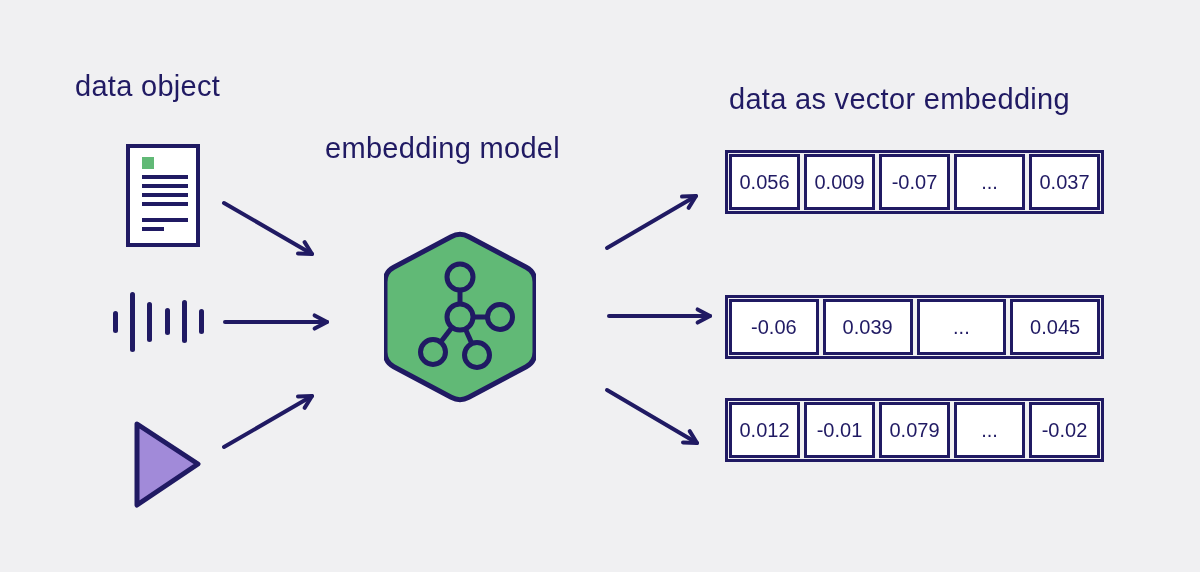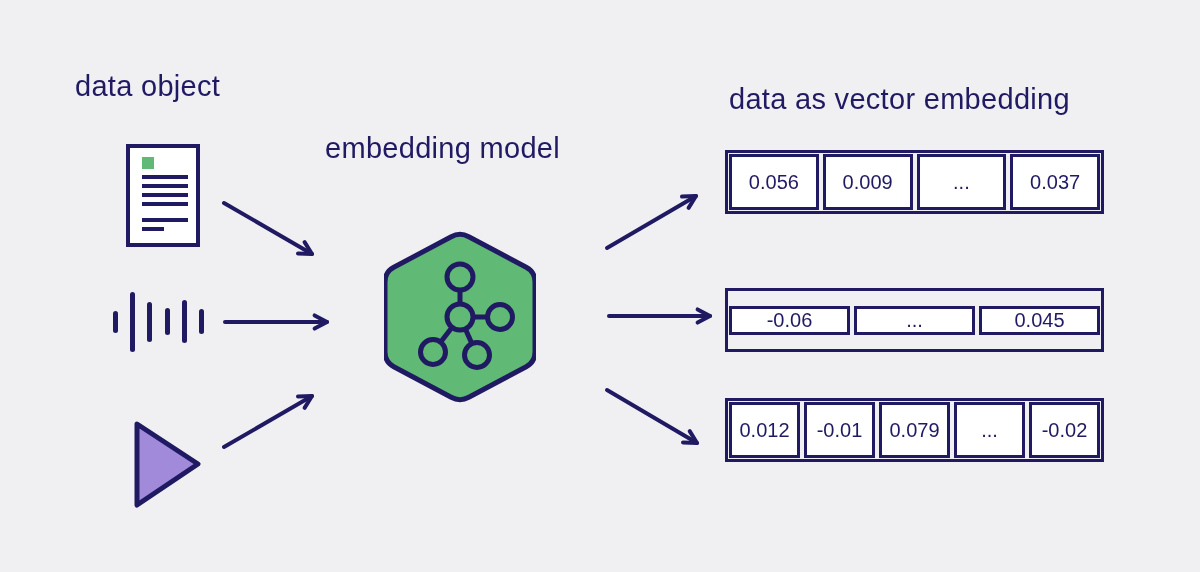--- a/index.html
+++ b/index.html
@@ -69,21 +69,21 @@
     left: 725px;
     width: 379px;
     height: 64px;
     border: 3px solid var(--navy);
     background: var(--bg);
     display: flex;
     gap: 4px;
     padding: 1px;
   }
   .vec-row-1 { top: 150px; }
-  .vec-row-2 { top: 288px; align-items: center; }
+  .vec-row-2 { top: 295px; }
   .vec-row-3 { top: 398px; }
   .vec-cell {
     flex: 1;
     background: var(--white);
     border: 3px solid var(--navy);
     display: flex;
     align-items: center;
     justify-content: center;
     font-size: 20px;
     color: var(--navy);
@@ -161,26 +161,28 @@
       <circle class="net-node" cx="76" cy="48" r="13"></circle>
       <circle class="net-node" cx="116" cy="88" r="12.5"></circle>
       <circle class="net-node" cx="49" cy="123" r="12.5"></circle>
       <circle class="net-node" cx="93" cy="126" r="12.5"></circle>
     </g>
   </svg>
 
   <div class="vec-row vec-row-1">
     <div class="vec-cell">0.056</div>
     <div class="vec-cell">0.009</div>
+    <div class="vec-cell">-0.07</div>
     <div class="vec-cell">...</div>
     <div class="vec-cell">0.037</div>
   </div>
 
   <div class="vec-row vec-row-2">
     <div class="vec-cell">-0.06</div>
+    <div class="vec-cell">0.039</div>
     <div class="vec-cell">...</div>
     <div class="vec-cell">0.045</div>
   </div>
 
   <div class="vec-row vec-row-3">
     <div class="vec-cell">0.012</div>
     <div class="vec-cell">-0.01</div>
     <div class="vec-cell">0.079</div>
     <div class="vec-cell">...</div>
     <div class="vec-cell">-0.02</div>

